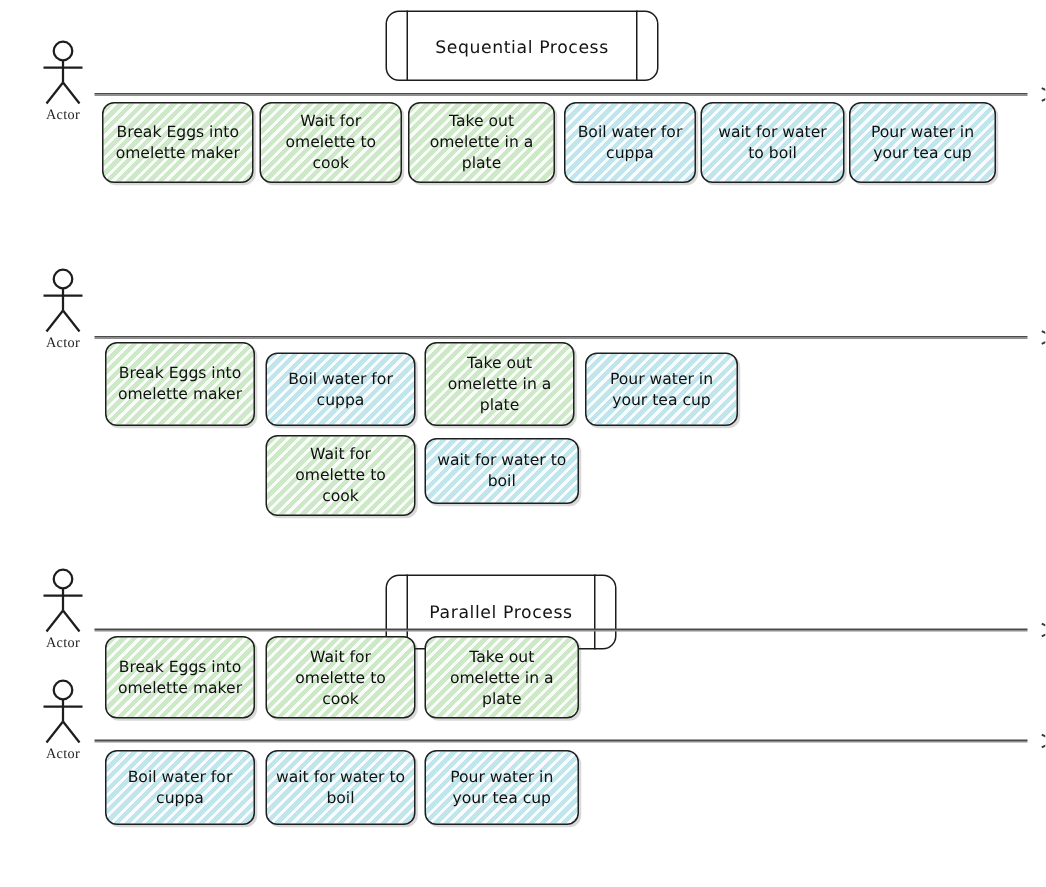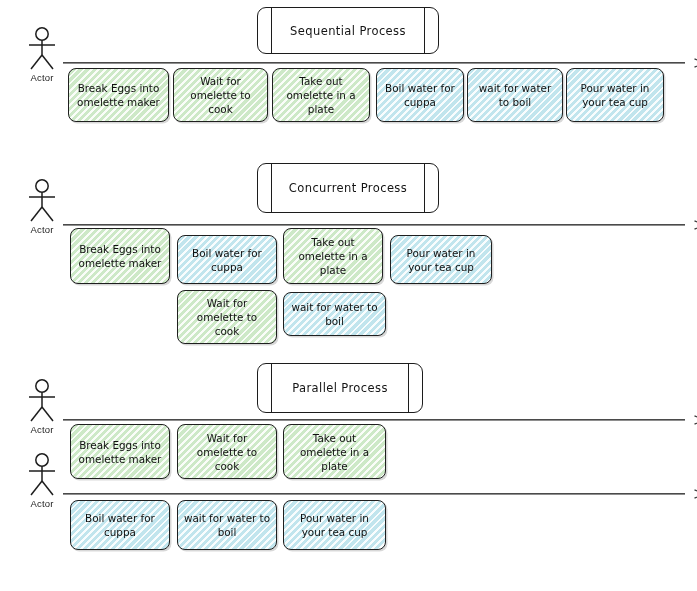--- a/index.html
+++ b/index.html
@@ -64,21 +64,21 @@
   .timeline .arrowhead svg { display: block; }
 
   
   .actor {
     position: absolute;
     width: 46px;
     text-align: center;
   }
   .actor svg { display: block; margin: 0 auto; }
   .actor .actor-label {
-    font-family: Liberation Sans, sans-serif;
+    font-family: Liberation Serif, serif;
     font-size: 9.5px;
     color: #1d1d1d;
     margin-top: 1px;
     letter-spacing: .2px;
   }
 
   
   .task {
     position: absolute;
     box-sizing: border-box;
@@ -159,25 +159,20 @@
   <div class="task blue" style="left:376px; top:68px; width:88px; height:54px;">
     <span class="label">Boil water for cuppa</span>
   </div>
   <div class="task blue" style="left:467px; top:68px; width:96px; height:54px;">
     <span class="label">wait for water to boil</span>
   </div>
   <div class="task blue" style="left:566px; top:68px; width:98px; height:54px;">
     <span class="label">Pour water in your tea cup</span>
   </div>
 
-  <div class="title-frame" style="left:257px; top:163px; width:182px; height:50px;">
-    <span class="rule left"></span>
-    <span class="rule right"></span>
-    <span class="title-text">Concurrent Process</span>
-  </div>
 
   <div class="actor" style="left:19px; top:178px;">
     <svg width="40" height="45" viewBox="0 0 40 45">
       <circle cx="20" cy="8" r="6.2" fill="none" stroke="#1d1d1d" stroke-width="1.5"></circle>
       <line x1="20" y1="14.4" x2="20" y2="29" stroke="#1d1d1d" stroke-width="1.5"></line>
       <line x1="7" y1="19" x2="33" y2="19" stroke="#1d1d1d" stroke-width="1.5"></line>
       <line x1="20" y1="29" x2="9" y2="43" stroke="#1d1d1d" stroke-width="1.5"></line>
       <line x1="20" y1="29" x2="31" y2="43" stroke="#1d1d1d" stroke-width="1.5"></line>
     </svg>
     <div class="actor-label">Actor</div>
@@ -204,21 +199,21 @@
     <span class="label">Pour water in your tea cup</span>
   </div>
 
   <div class="task green" style="left:177px; top:290px; width:100px; height:54px;">
     <span class="label">Wait for omelette to cook</span>
   </div>
   <div class="task blue" style="left:283px; top:292px; width:103px; height:44px;">
     <span class="label">wait for water to boil</span>
   </div>
 
-  <div class="title-frame" style="left:257px; top:363px; width:166px; height:50px;">
+  <div class="title-frame" style="left:257px; top:383px; width:154px; height:50px;">
     <span class="rule left"></span>
     <span class="rule right"></span>
     <span class="title-text">Parallel Process</span>
   </div>
 
   <div class="actor" style="left:19px; top:378px;">
     <svg width="40" height="45" viewBox="0 0 40 45">
       <circle cx="20" cy="8" r="6.2" fill="none" stroke="#1d1d1d" stroke-width="1.5"></circle>
       <line x1="20" y1="14.4" x2="20" y2="29" stroke="#1d1d1d" stroke-width="1.5"></line>
       <line x1="7" y1="19" x2="33" y2="19" stroke="#1d1d1d" stroke-width="1.5"></line>

